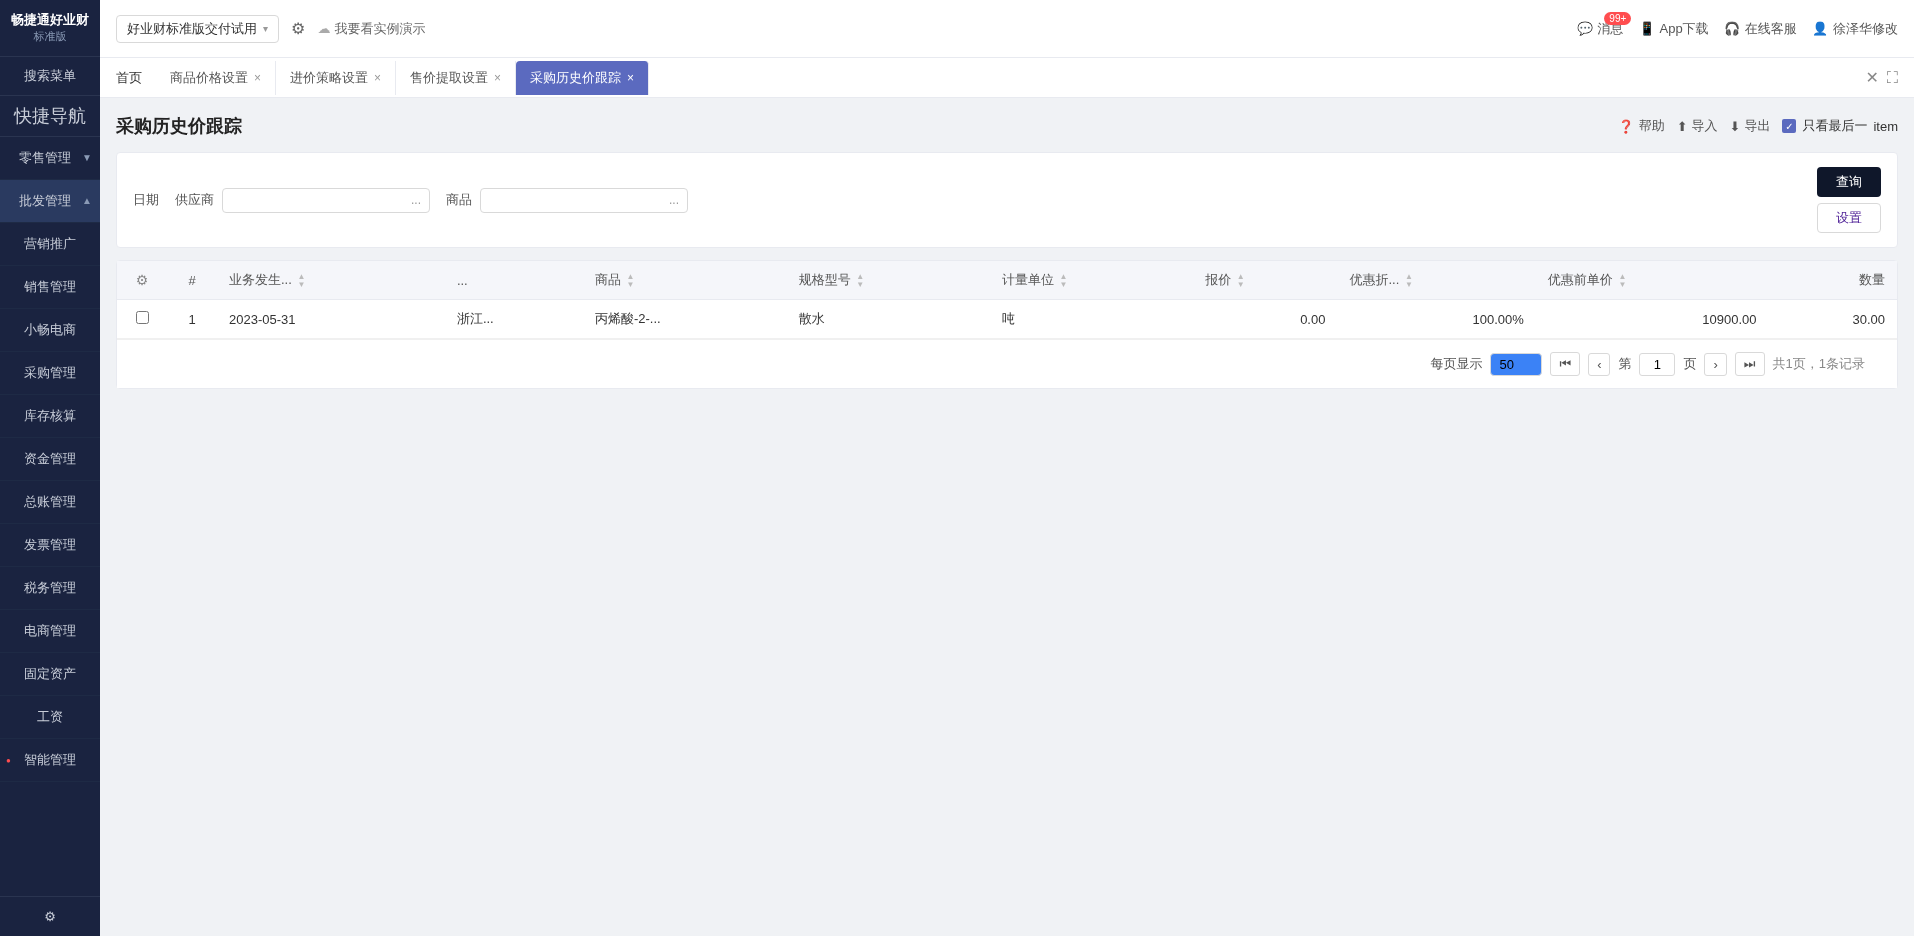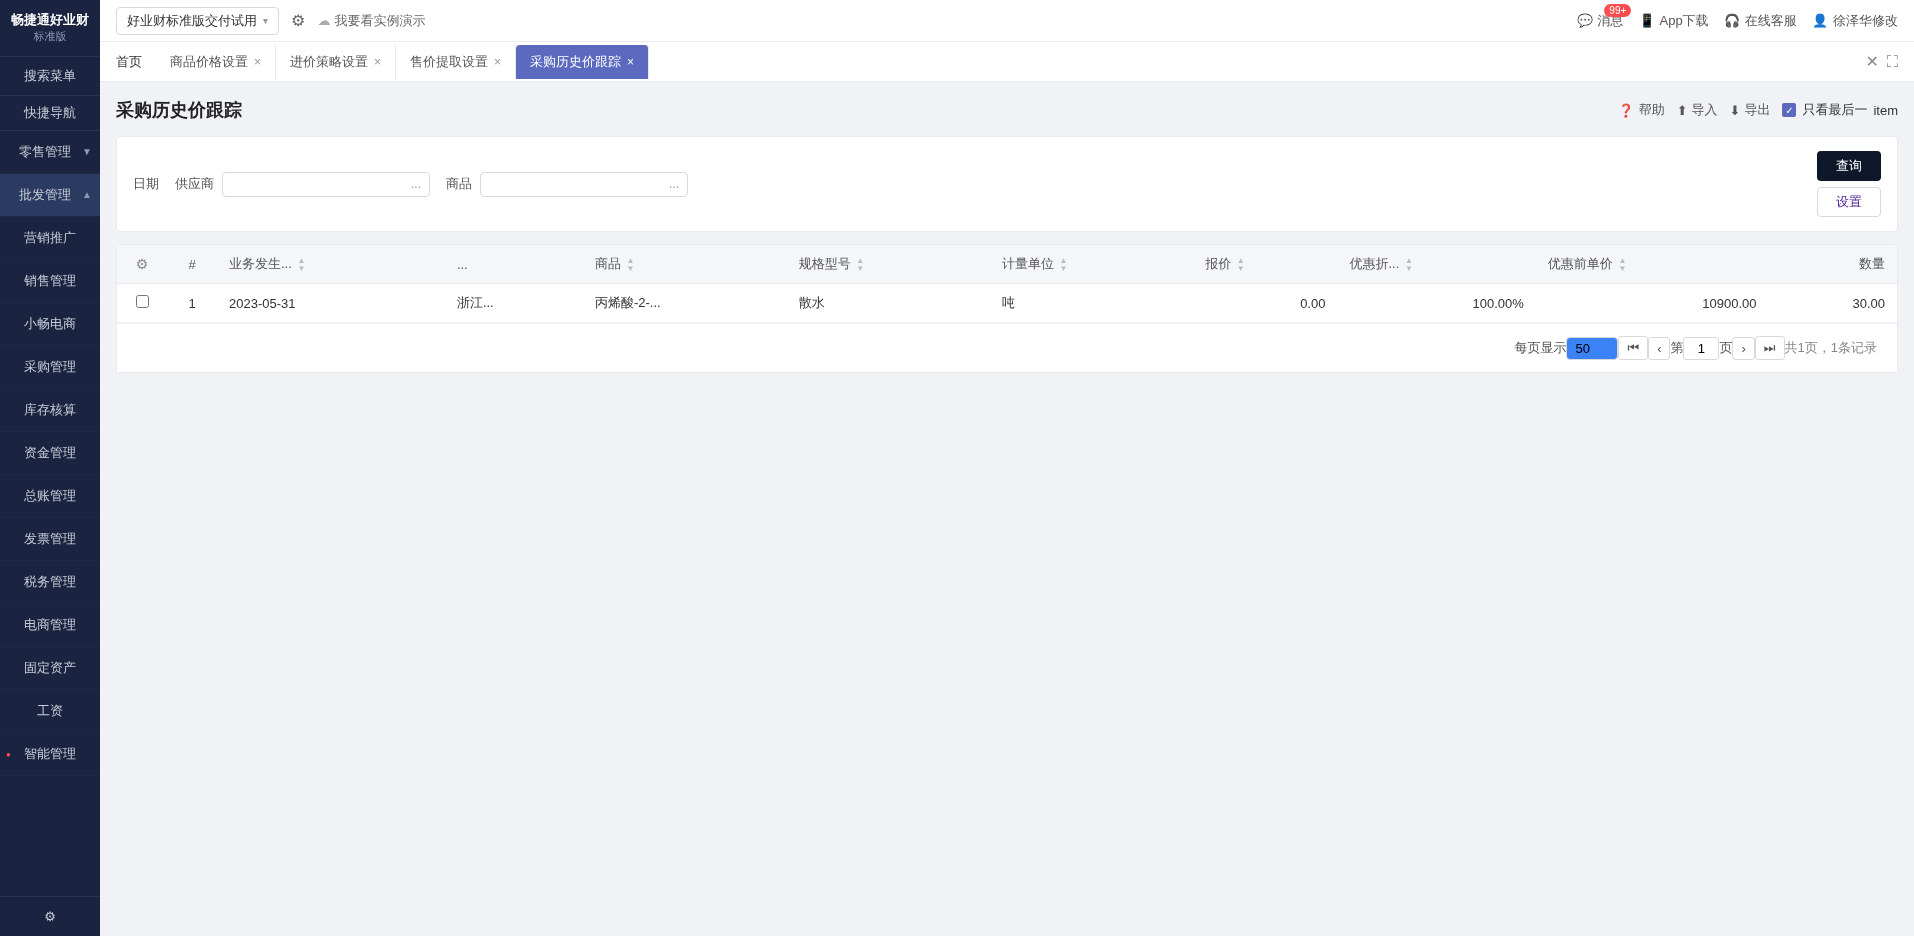--- a/index.html
+++ b/index.html
@@ -4,34 +4,34 @@
   <style>
     * { box-sizing: border-box; margin: 0; padding: 0; }
     body { font-family: 'Microsoft YaHei', Arial, sans-serif; font-size: 13px; background: #f0f2f5; color: #333; display: flex; height: 936px; overflow: hidden; }
 
     
     .sidebar { width: 100px; background: #1a2340; display: flex; flex-direction: column; color: #c8cdd8; flex-shrink: 0; }
     .sidebar-logo { padding: 12px 8px; border-bottom: 1px solid #2a3450; text-align: center; }
     .sidebar-logo .logo-title { color: #fff; font-size: 13px; font-weight: bold; line-height: 1.3; }
     .sidebar-logo .logo-sub { color: #8a9ab5; font-size: 11px; }
     .sidebar-search { padding: 10px 7px; font-size: 13px; color: #c8cdd8; cursor: pointer; border-bottom: 1px solid #2a3450; text-align: center; }
-    .sidebar-nav { padding: 8px 12px; font-size: 13px; color: #c8cdd8; cursor: pointer; text-align: center; border-bottom: 1px solid #2a3450; }
+    .sidebar-nav { padding: 8px 12px; font-size: 18px; color: #c8cdd8; cursor: pointer; text-align: center; border-bottom: 1px solid #2a3450; }
     .sidebar-item { padding: 12px 8px; font-size: 13px; color: #c8cdd8; cursor: pointer; text-align: center; display: flex; align-items: center; justify-content: space-between; border-bottom: 1px solid #1e2a45; }
     .sidebar-item .item-label { flex: 1; text-align: center; }
     .sidebar-item .arrow { font-size: 10px; color: #8a9ab5; }
     .sidebar-item.active { background: #2a3a60; justify-content: center; }
     .sidebar-item.has-dot { position: relative; }
     .sidebar-item.has-dot::before { content: '●'; color: #ff4d4f; position: absolute; left: 6px; top: 50%; transform: translateY(-50%); font-size: 8px; }
     .sidebar-bottom { margin-top: auto; padding: 12px 8px; text-align: center; cursor: pointer; border-top: 1px solid #2a3450; }
 
     
     .main { flex: 1; display: flex; flex-direction: column; overflow: hidden; }
 
     
-    .topbar { background: #fff; height: 42px; display: flex; align-items: center; padding: 0 16px; border-bottom: 1px solid #e8eaf0; gap: 12px; }
+    .topbar { background: #fff; height: 58px; display: flex; align-items: center; padding: 0 16px; border-bottom: 1px solid #e8eaf0; gap: 12px; }
     .topbar-selector { display: flex; align-items: center; gap: 6px; font-size: 13px; color: #333; cursor: pointer; border: 1px solid #d9d9d9; border-radius: 4px; padding: 4px 10px; }
     .topbar-selector .arrow { color: #999; font-size: 10px; }
     .topbar-gear { color: #666; cursor: pointer; font-size: 16px; }
     .topbar-demo { display: flex; align-items: center; gap: 4px; font-size: 13px; color: #666; cursor: pointer; }
     .topbar-demo .icon { color: #aaa; }
     .topbar-right { margin-left: auto; display: flex; align-items: center; gap: 16px; }
     .topbar-msg { position: relative; cursor: pointer; display: flex; align-items: center; gap: 4px; font-size: 13px; color: #555; }
     .badge { background: #ff4d4f; color: #fff; font-size: 10px; border-radius: 10px; padding: 1px 5px; position: absolute; top: -8px; right: -8px; white-space: nowrap; }
     .topbar-app { display: flex; align-items: center; gap: 4px; font-size: 13px; color: #555; cursor: pointer; }
     .topbar-service { display: flex; align-items: center; gap: 4px; font-size: 13px; color: #555; cursor: pointer; }
@@ -77,21 +77,21 @@
     .table-wrap { background: #fff; border-radius: 4px; border: 1px solid #e8eaf0; }
     table { width: 100%; border-collapse: collapse; }
     thead tr { background: #f5f6fa; }
     th { padding: 10px 12px; font-size: 13px; color: #555; font-weight: 500; border-bottom: 1px solid #e8eaf0; white-space: nowrap; text-align: left; }
     th .sort-arrows { display: inline-flex; flex-direction: column; font-size: 8px; color: #bbb; margin-left: 2px; vertical-align: middle; line-height: 1; gap: 0; }
     td { padding: 10px 12px; font-size: 13px; color: #333; border-bottom: 1px solid #f0f0f0; white-space: nowrap; }
     .th-gear { color: #888; font-size: 14px; cursor: pointer; }
     .col-num { width: 50px; text-align: center; }
 
     
-    .pagination { display: flex; align-items: center; justify-content: flex-end; padding: 12px 20px; background: #fff; border-top: 1px solid #f0f0f0; font-size: 13px; color: #555; }
+    .pagination { display: flex; align-items: center; justify-content: flex-end; padding: 12px 32px; background: #fff; border-top: 1px solid #f0f0f0; gap: 8px; font-size: 13px; color: #555; }
     .page-size-select { border: 1px solid #d9d9d9; border-radius: 4px; padding: 3px 20px 3px 8px; font-size: 13px; background: #3b82f6; cursor: pointer; appearance: none; -webkit-appearance: none; }
     .page-nav-btn { border: 1px solid #d9d9d9; background: #fff; color: #555; border-radius: 3px; padding: 3px 8px; cursor: pointer; font-size: 13px; }
     .page-nav-btn:disabled { color: #ccc; cursor: not-allowed; }
     .page-input { border: 1px solid #d9d9d9; border-radius: 3px; width: 36px; text-align: center; padding: 3px 4px; font-size: 13px; }
     .page-total { color: #888; }
 
     
     .filter-date-wrap { display: flex; flex-direction: column; gap: 2px; }
   </style>
 </head>

